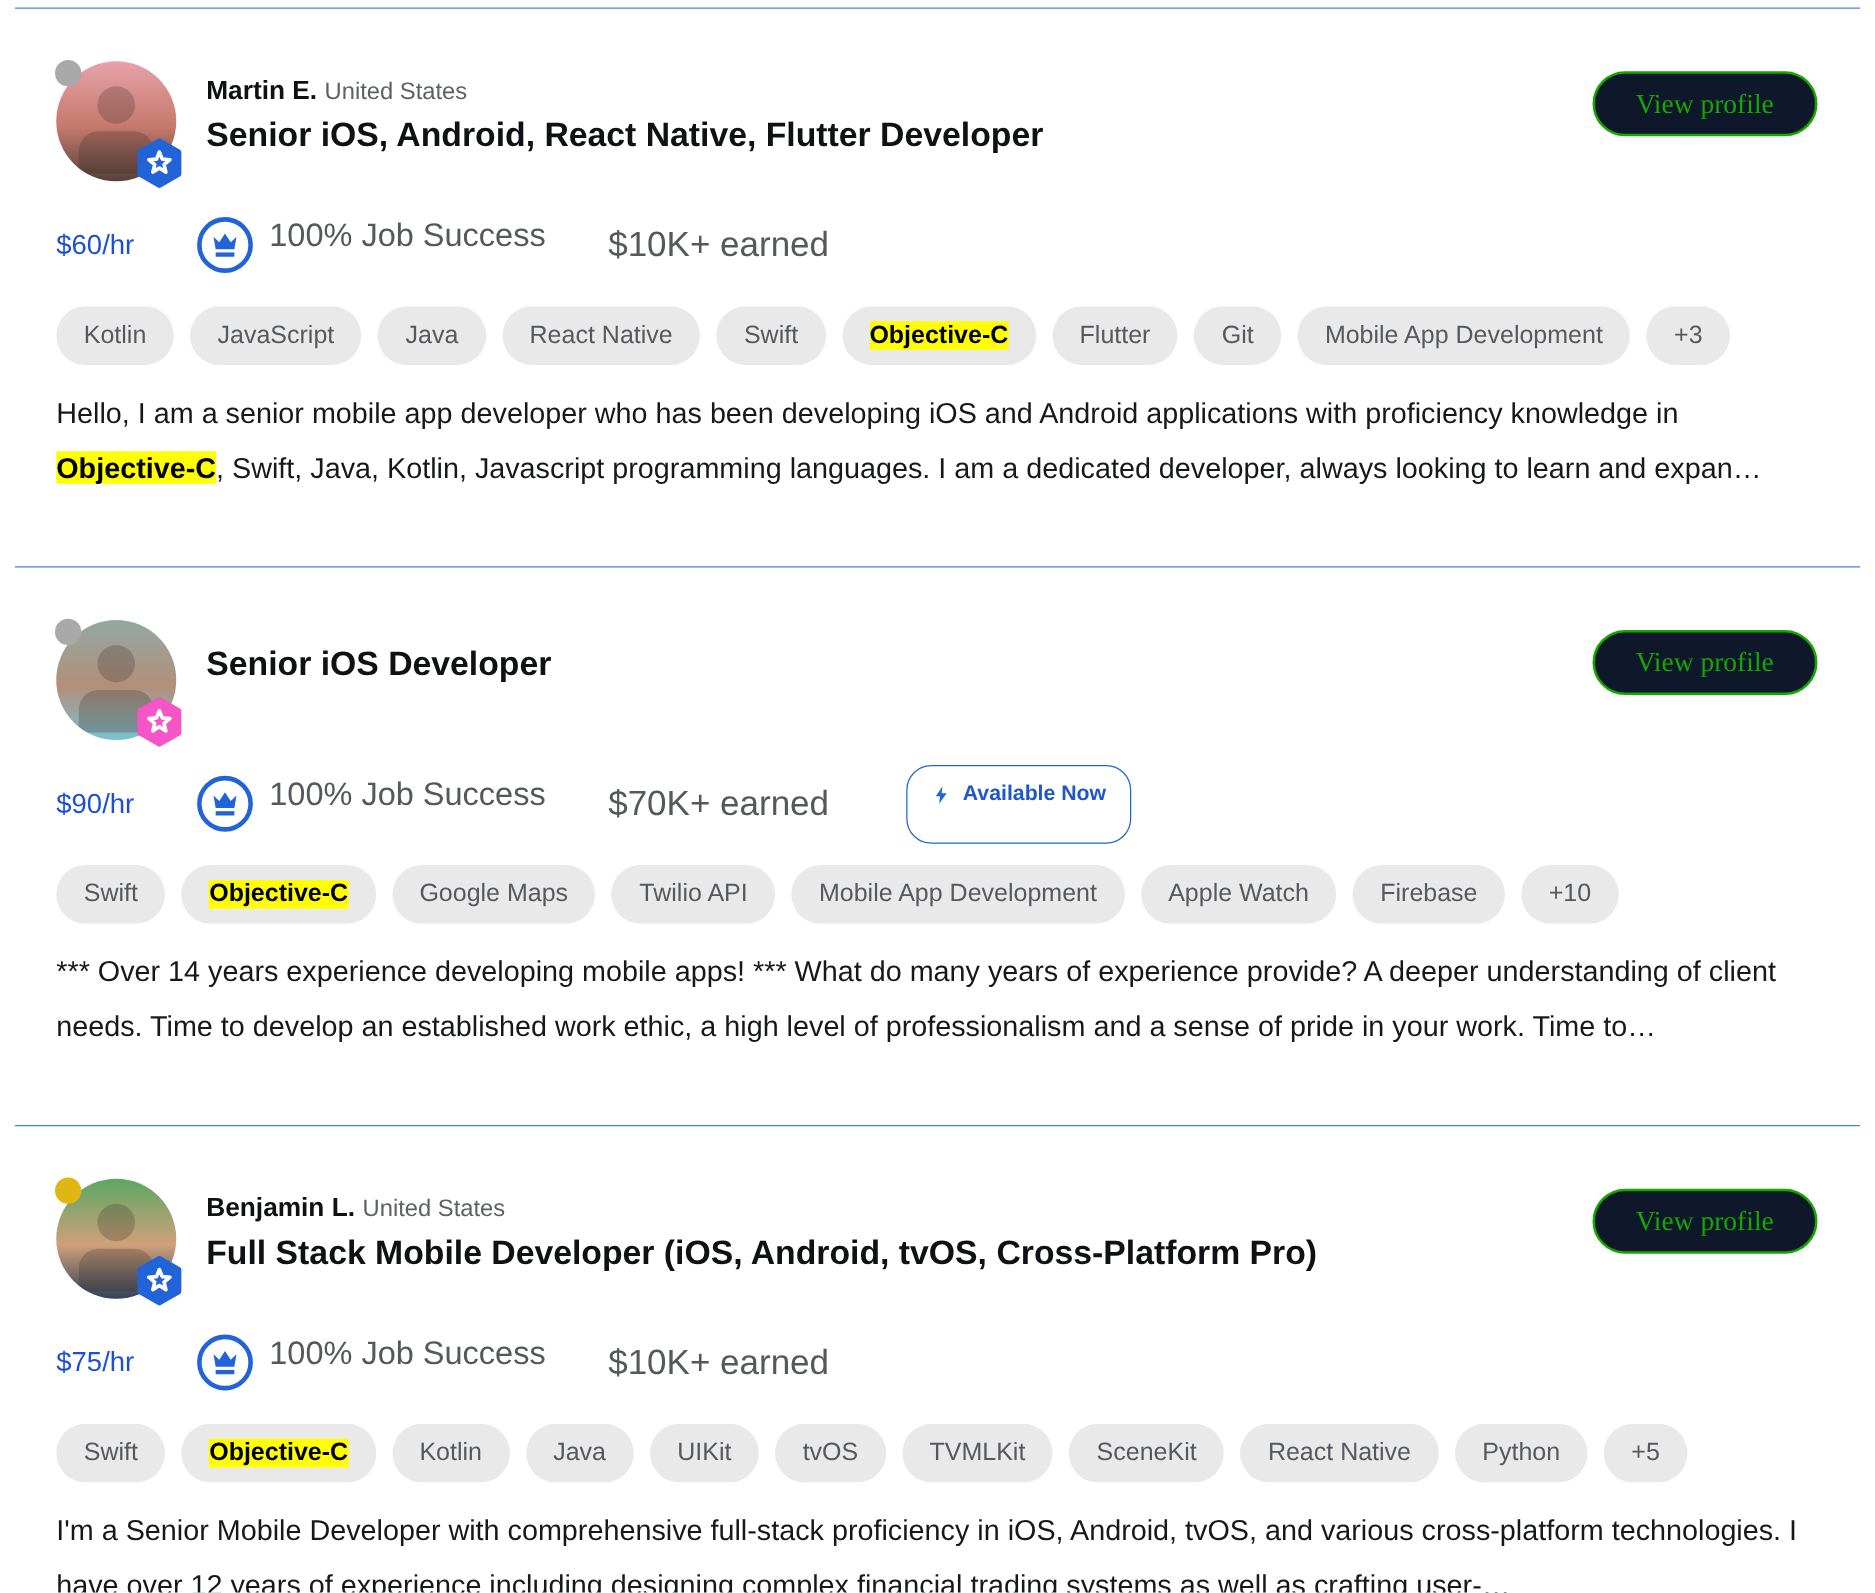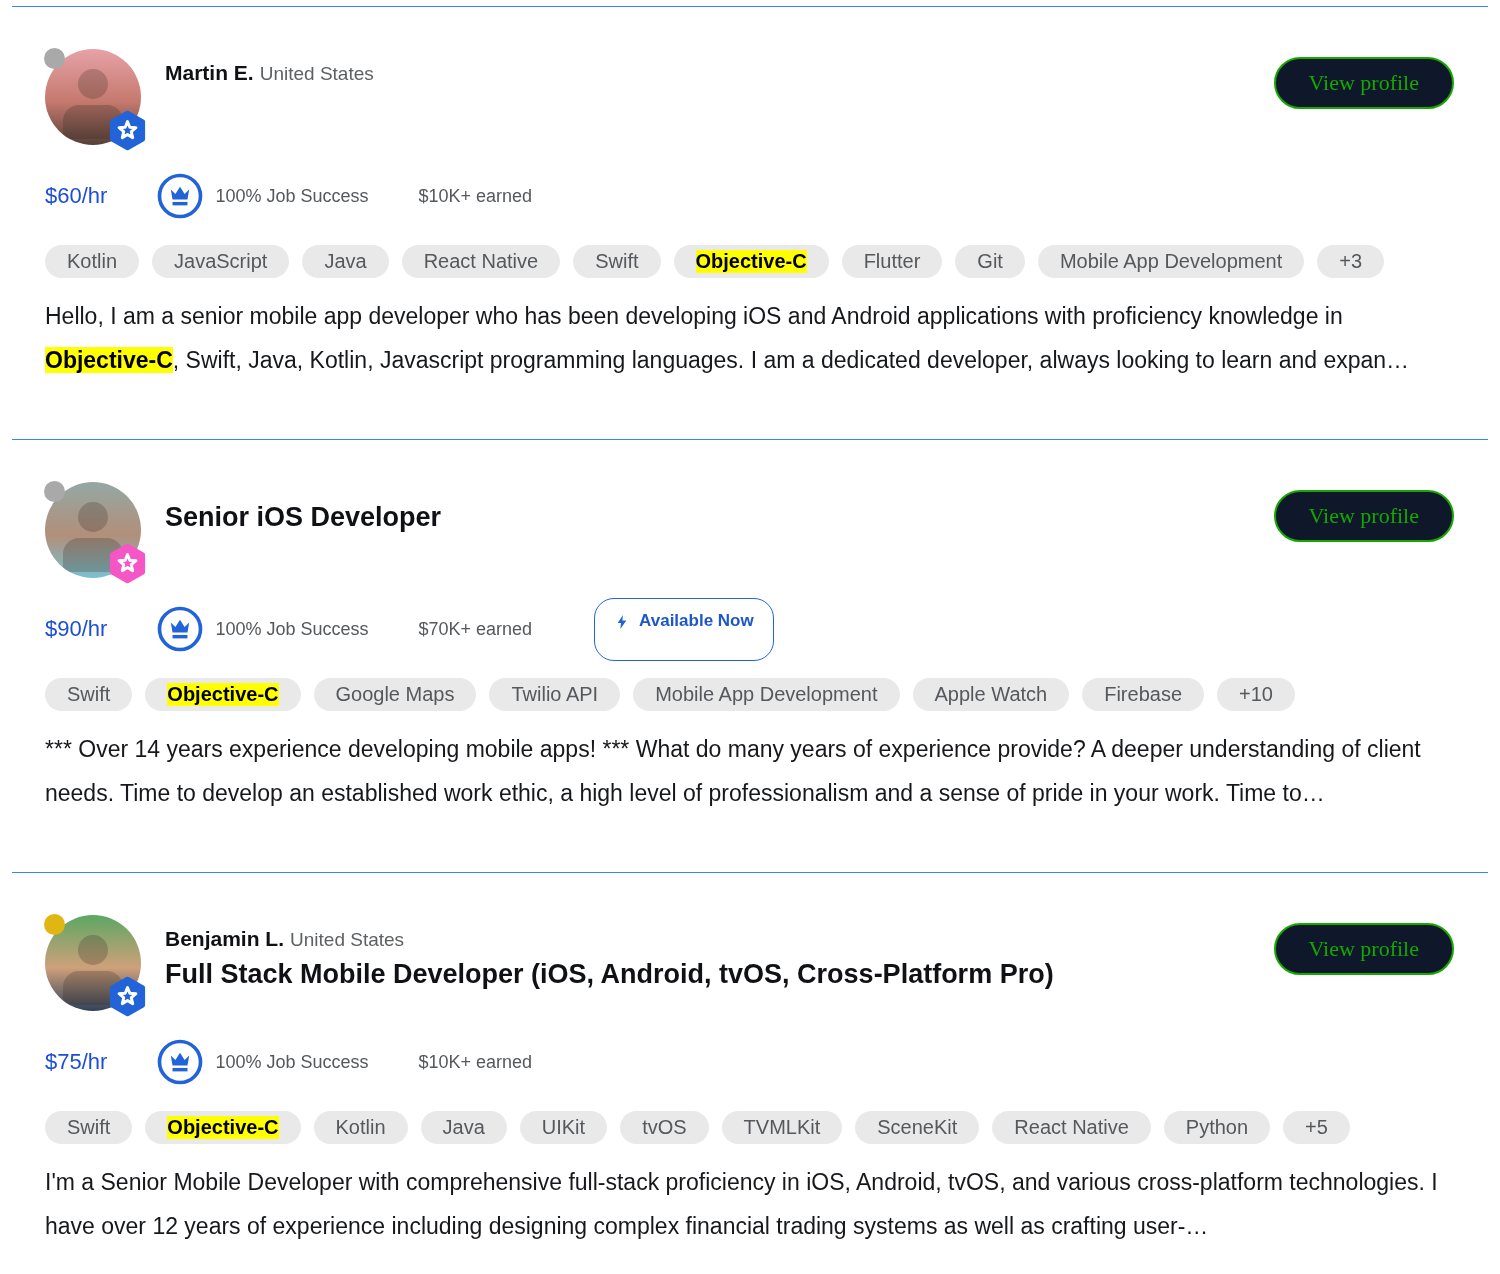--- a/index.html
+++ b/index.html
@@ -39,33 +39,33 @@
     white-space:nowrap;overflow:hidden;
   }
   .view-profile-btn{
     flex:0 0 auto;margin-top:8px;
     background:#0f172a;border:2px solid #14a800;color:#14a800;
     border-radius:30px;padding:11px 33px;font-size:22px;font-weight:500;
     font-family:Liberation Serif, serif;cursor:pointer;line-height:1.2;
   }
   .stats-row{display:flex;align-items:center;margin-top:28px;height:46px;gap:50px;}
   .rate{font-size:22px;font-weight:500;color:#1d4ed8;text-align:right;}
-  .jss{display:flex;align-items:center;gap:12px;font-size:18px;font-weight:500;color:#55585c;}
-  .earned{font-size:18px;font-weight:500;color:#55585c;}
+  .jss{display:flex;align-items:flex-start;gap:12px;font-size:26px;font-weight:500;color:#55585c;}
+  .earned{font-size:28px;font-weight:500;color:#55585c;}
   .crown-icon{width:46px;height:46px;color:#2264d8;line-height:0;}
   .avail-badge{
     display:flex;align-items:flex-start;gap:9px;margin-left:12px;
     border:1.5px solid #2264d8;border-radius:20px;height:37px;padding:12px 19px;
     color:#1f57c9;font-size:17px;font-weight:600;
   }
   .bolt{width:16px;height:22px;line-height:0;color:#2264d8;}
   .chips-row{display:flex;flex-wrap:nowrap;gap:13px;margin-top:26px;overflow:hidden;}
   .chip{
     background:#e9e9e9;color:#55585c;font-size:20px;font-weight:400;
-    border-radius:24px;height:33px;display:flex;align-items:center;
+    border-radius:24px;height:47px;display:flex;align-items:center;
     padding:0 22px;white-space:nowrap;flex:0 0 auto;
   }
   .hl{background:#ffff00;color:#000;font-weight:700;}
   .bio{margin-top:16px;font-size:23px;line-height:44px;color:#16181b;max-height:88px;overflow:hidden;}
 </style>
 </head>
 <body>
 
 <main>
   <section class="card">
@@ -77,20 +77,21 @@
           <svg viewBox="0 0 24 24" width="41" height="41">
             <polygon points="12,1.7 21,6.9 21,17.1 12,22.3 3,17.1 3,6.9" fill="currentColor" stroke="currentColor" stroke-width="2.6" stroke-linejoin="round"></polygon>
             <polygon points="12,6.8 13.35,10.14 16.95,10.39 14.19,12.71 15.06,16.21 12,14.3 8.94,16.21 9.81,12.71 7.05,10.39 10.65,10.14" fill="none" stroke="#ffffff" stroke-width="1.7" stroke-linejoin="round"></polygon>
           </svg>
         </span>
       </div>
       <div class="head-info">
         <div class="name-row">
           <span class="freelancer-name">Martin E.</span><span class="freelancer-country">United States</span>
         </div>
+        <div class="freelancer-title">Senior iOS, Android, React Native, Flutter Developer</div>
       </div>
       <button class="view-profile-btn">View profile</button>
     </div>
 
     <div class="stats-row">
       <span class="rate">$60/hr</span>
       <span class="jss">
         <span class="crown-icon">
           <svg viewBox="0 0 24 24" width="46" height="46">
             <circle cx="12" cy="12" r="10.7" fill="#ffffff" stroke="currentColor" stroke-width="1.9"></circle>

